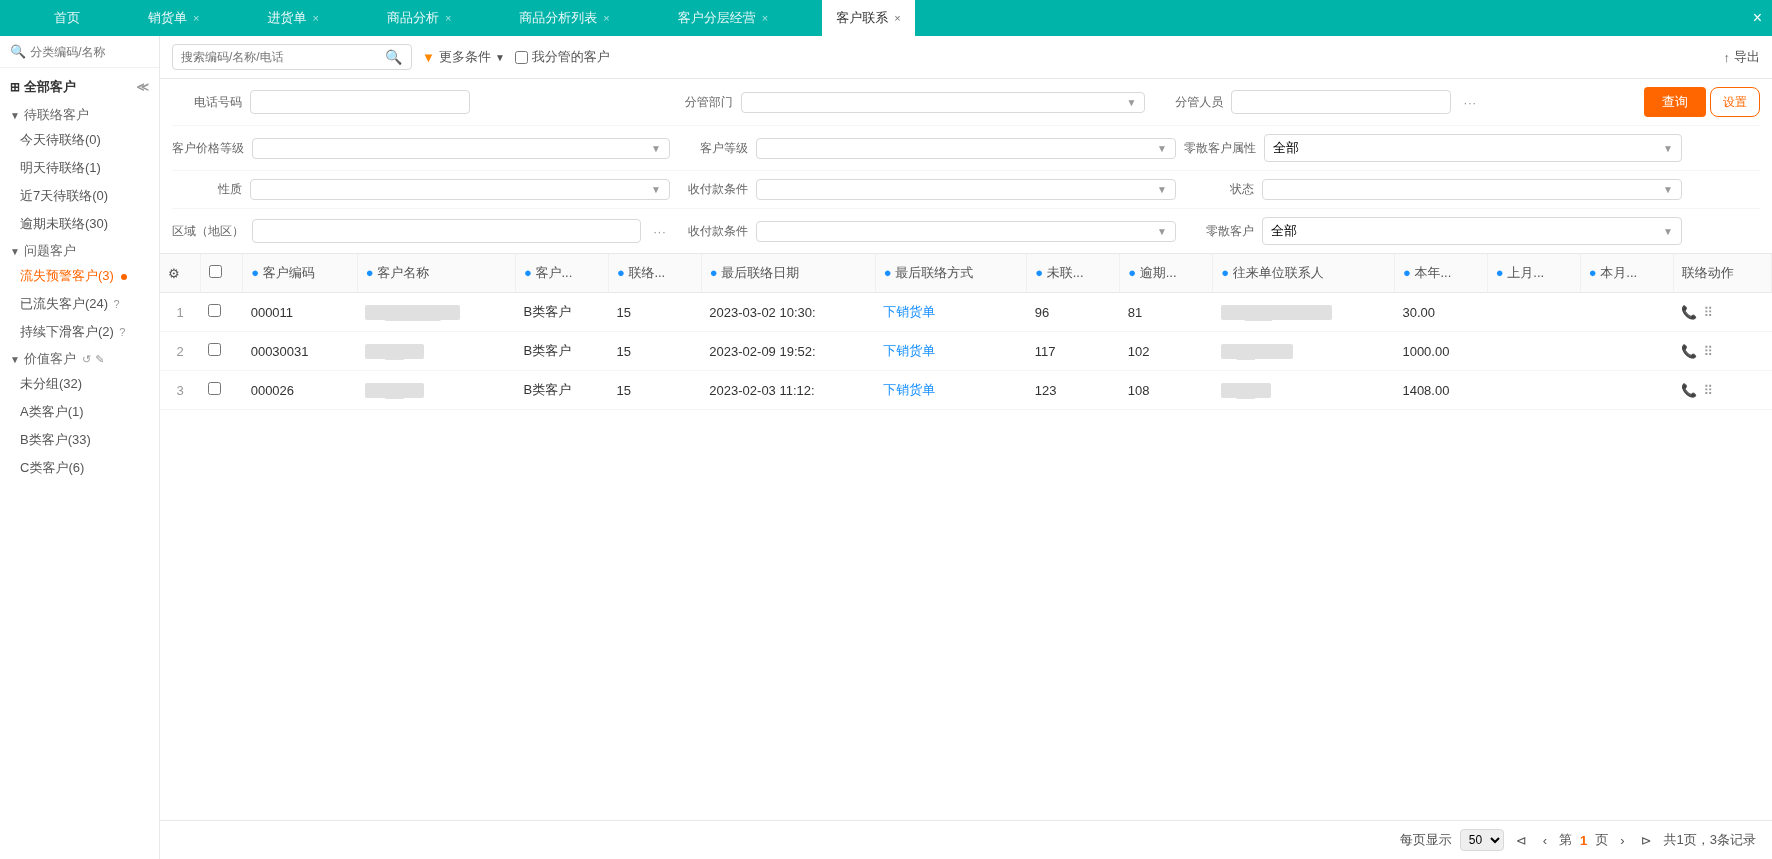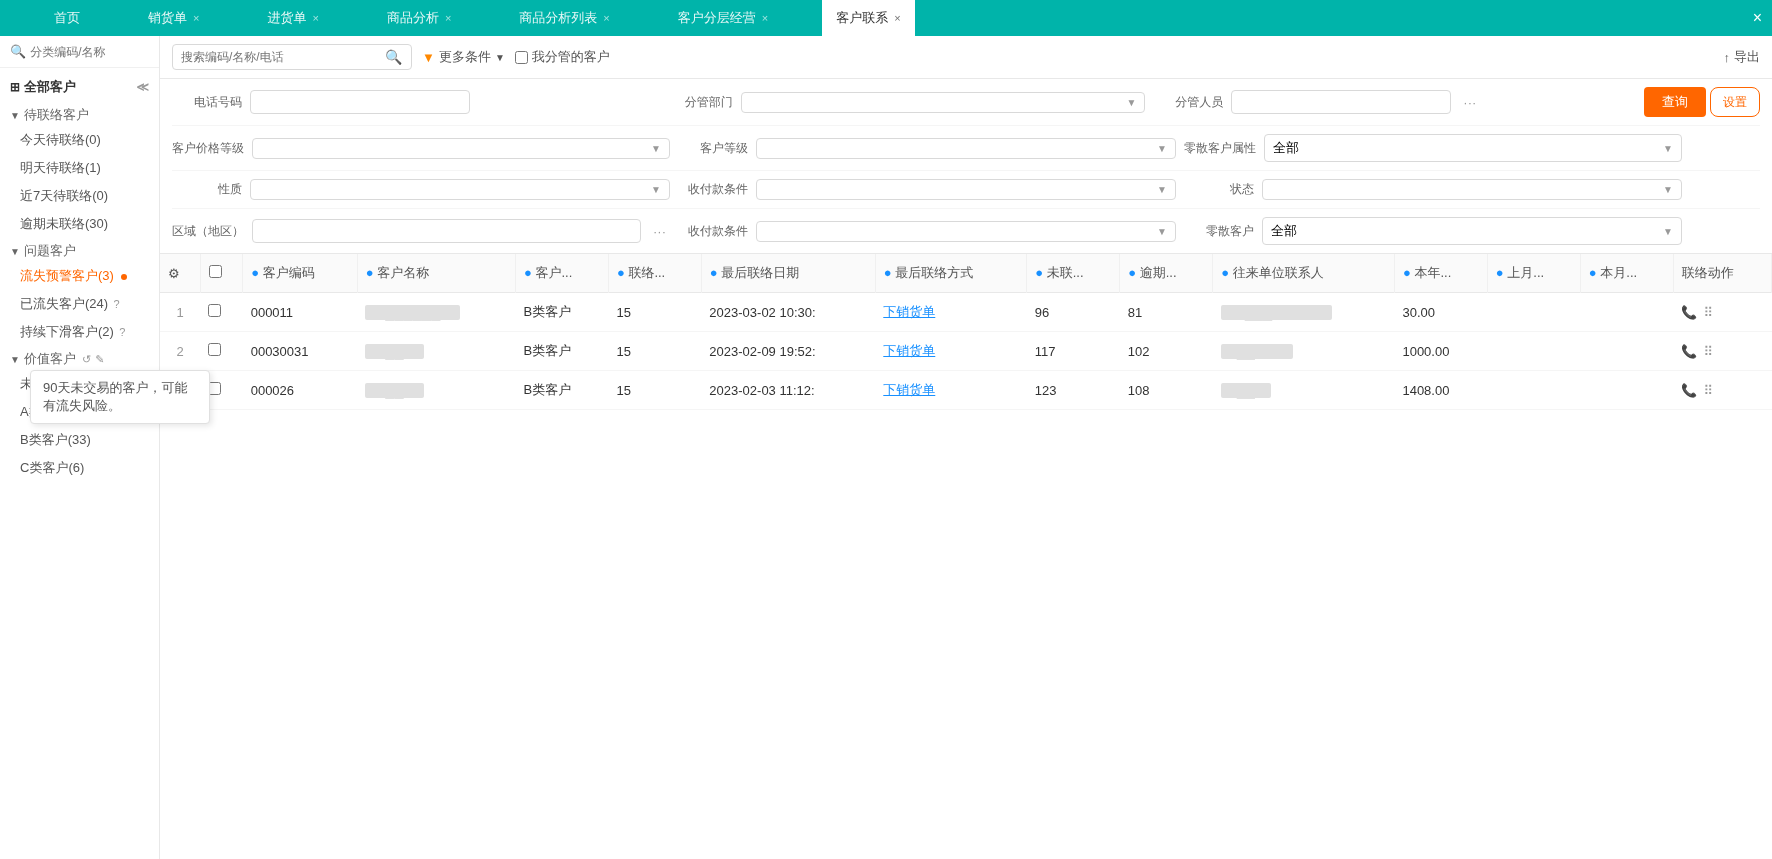--- a/index.html
+++ b/index.html
@@ -304,21 +304,21 @@
     }
     thead th:first-child { width: 40px; }
     tbody tr {
       border-bottom: 1px solid #f5f5f5;
     }
     tbody td {
       padding: 10px 8px;
       color: #333;
       white-space: nowrap;
     }
-    .link-text { color: #1890ff; cursor: pointer; text-decoration: underline; }
+    .link-text { color: #1890ff; cursor: pointer; }
     .row-num { color: #999; text-align: center; }
     .action-icons { display: flex; gap: 6px; color: #999; cursor: pointer; }
 
     
     .pagination {
       background: white;
       border-top: 1px solid #e8e8e8;
       display: flex;
       align-items: center;
       justify-content: flex-end;
@@ -444,23 +444,20 @@
         <span>A类客户(1)</span>
       </div>
       <div class="sidebar-item">
         <span>B类客户(33)</span>
       </div>
       <div class="sidebar-item">
         <span>C类客户(6)</span>
       </div>
     </div>
 
-    <div class="tooltip-box">
-      <span>90天未交易的客户，可能有流失风险。</span>
-    </div>
   </div>
 
   <div class="content-area">
 
     <div class="search-bar">
       <div class="search-input-wrap">
         <input type="text" style="font-size: 12px; border: none; outline: none; width: 100%;" placeholder="搜索编码/名称/电话">
         <span class="search-btn">🔍</span>
       </div>
       <div class="filter-btn">
@@ -702,15 +699,29 @@
       <div class="action-icons">
         <span title="联络">📞</span>
         <span title="更多">⠿</span>
       </div>
     </td>
   </tr>
           </tbody>
       </table>
     </div>
 
+    <div class="pagination">
+      <span>每页显示</span>
+      <select>
+        <option>50</option>
+      </select>
+      <span class="page-btn">⊲</span>
+      <span class="page-btn">‹</span>
+      <span>第</span>
+      <span class="page-num">1</span>
+      <span>页</span>
+      <span class="page-btn">›</span>
+      <span class="page-btn">⊳</span>
+      <span>共1页，3条记录</span>
+    </div>
 
   </div>
 </div>
 
 </body></html>

